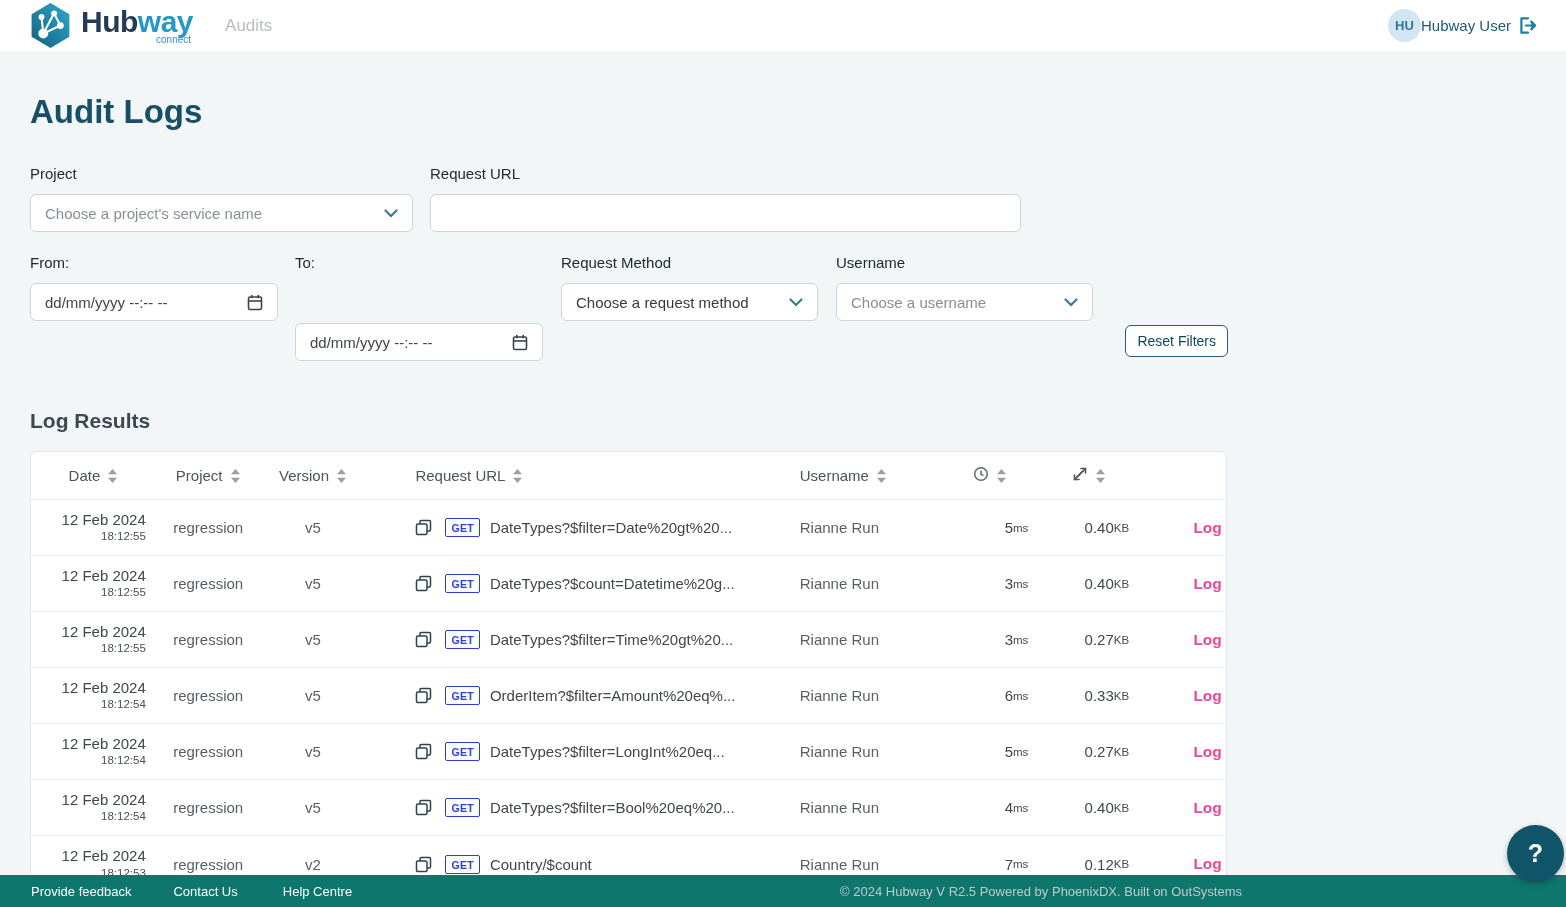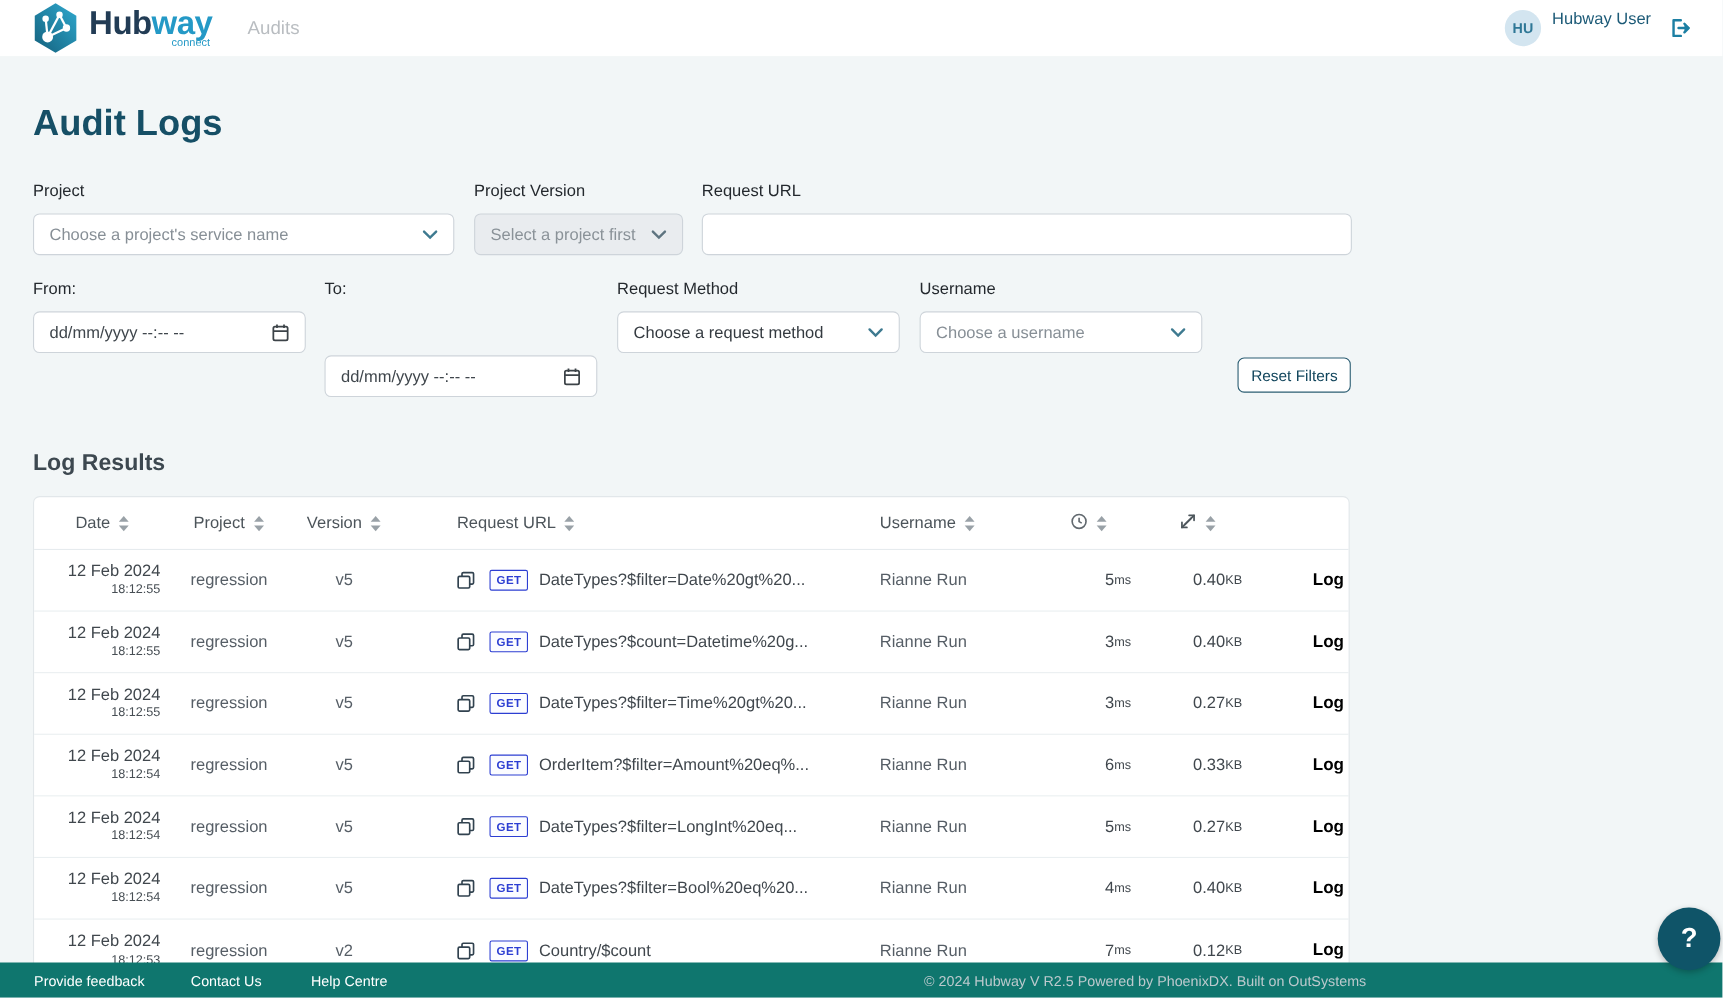--- a/index.html
+++ b/index.html
@@ -16,21 +16,21 @@
     padding: 0 28px; position: relative; z-index: 3;
   }
   .brand { display: flex; align-items: center; gap: 8px; }
   .brand-hex { width: 45px; height: 47px; display: block; }
   .brand-word { display: flex; flex-direction: column; line-height: 1; }
   .brand-line { font-size: 30px; font-weight: 700; letter-spacing: -0.5px; }
   .brand-hub { color: #223c55; }
   .brand-way { color: #2499c6; }
   .brand-sub { font-size: 10px; color: #2499c6; align-self: flex-end; margin-top: -2px; margin-right: 2px; }
   .top-nav { margin-left: 32px; font-size: 17px; color: #b9bdc1; }
-  .top-user { margin-left: auto; display: flex; gap: 10px; }
+  .top-user { margin-left: auto; display: flex; align-items: center; }
   .avatar {
     width: 33px; height: 33px; border-radius: 50%; background: #d3e5f0;
     color: #2e7796; font-size: 13px; font-weight: 700;
     display: flex; align-items: center; justify-content: center;
   }
   .user-name { font-size: 15px; color: #1c5a77; }
   .logout { margin-left: 6px; display: flex; align-items: center; cursor: pointer; }
 
   
   .content { padding: 0 0 13px 30px; width: 1258px; }
@@ -100,21 +100,21 @@
   .cell-text { color: #565e66; }
   .url-text { color: #40474d; margin-left: 10px; white-space: nowrap; overflow: hidden; }
   .copy-btn { display: flex; cursor: pointer; }
   .method-badge {
     margin-left: 13px; border: 1px solid #2c3ed2; color: #2c3ed2; background: #fbfcff;
     font-size: 10.5px; font-weight: 700; padding: 3px 5px 2px; border-radius: 2px;
     letter-spacing: 0.3px;
   }
   .unit { font-size: 11.5px; }
   .num { color: #40474d; }
-  .log-link { color: #000000; font-weight: 700; text-decoration: none; cursor: pointer; font-size: 15.5px; margin-left: 48px; }
+  .log-link { color: #ec4899; font-weight: 700; text-decoration: none; cursor: pointer; font-size: 15.5px; margin-left: 48px; }
 
   
   .footer {
     position: absolute; left: 0; bottom: 0; width: 1566px; height: 32px;
     background: #0f766e; display: flex; align-items: center; z-index: 5;
     padding-left: 31px; font-size: 13px;
   }
   .footer a { color: #ffffff; text-decoration: none; cursor: pointer; }
   .f-link { margin-right: 0; }
   .f-gap1 { margin-left: 42px; }
@@ -181,31 +181,20 @@
       <label class="f-label">Project</label>
       <div class="ctl">
         <span class="ph">Choose a project's service name</span>
         <span class="chev">
           <svg width="14" height="9" viewBox="0 0 14 9" fill="none">
               <path d="M1.5 1.5 L7 7 L12.5 1.5" stroke="#3e7a90" stroke-width="2.2" stroke-linecap="round"></path>
             </svg>
         </span>
       </div>
     </div>
-    <div class="f-group w-version">
-      <label class="f-label">Project Version</label>
-      <div class="ctl disabled">
-        <span class="ph">Select a project first</span>
-        <span class="chev">
-          <svg width="14" height="9" viewBox="0 0 14 9" fill="none">
-              <path d="M1.5 1.5 L7 7 L12.5 1.5" stroke="#5e7480" stroke-width="2.2" stroke-linecap="round"></path>
-            </svg>
-        </span>
-      </div>
-    </div>
     <div class="f-group w-requrl">
       <label class="f-label">Request URL</label>
       <input class="ctl-input" type="text" value="" style="">
     </div>
   </div>
 
   <div class="filters-row2">
     <div class="f-group w-from">
       <label class="f-label">From:</label>
       <div class="ctl datebox">

